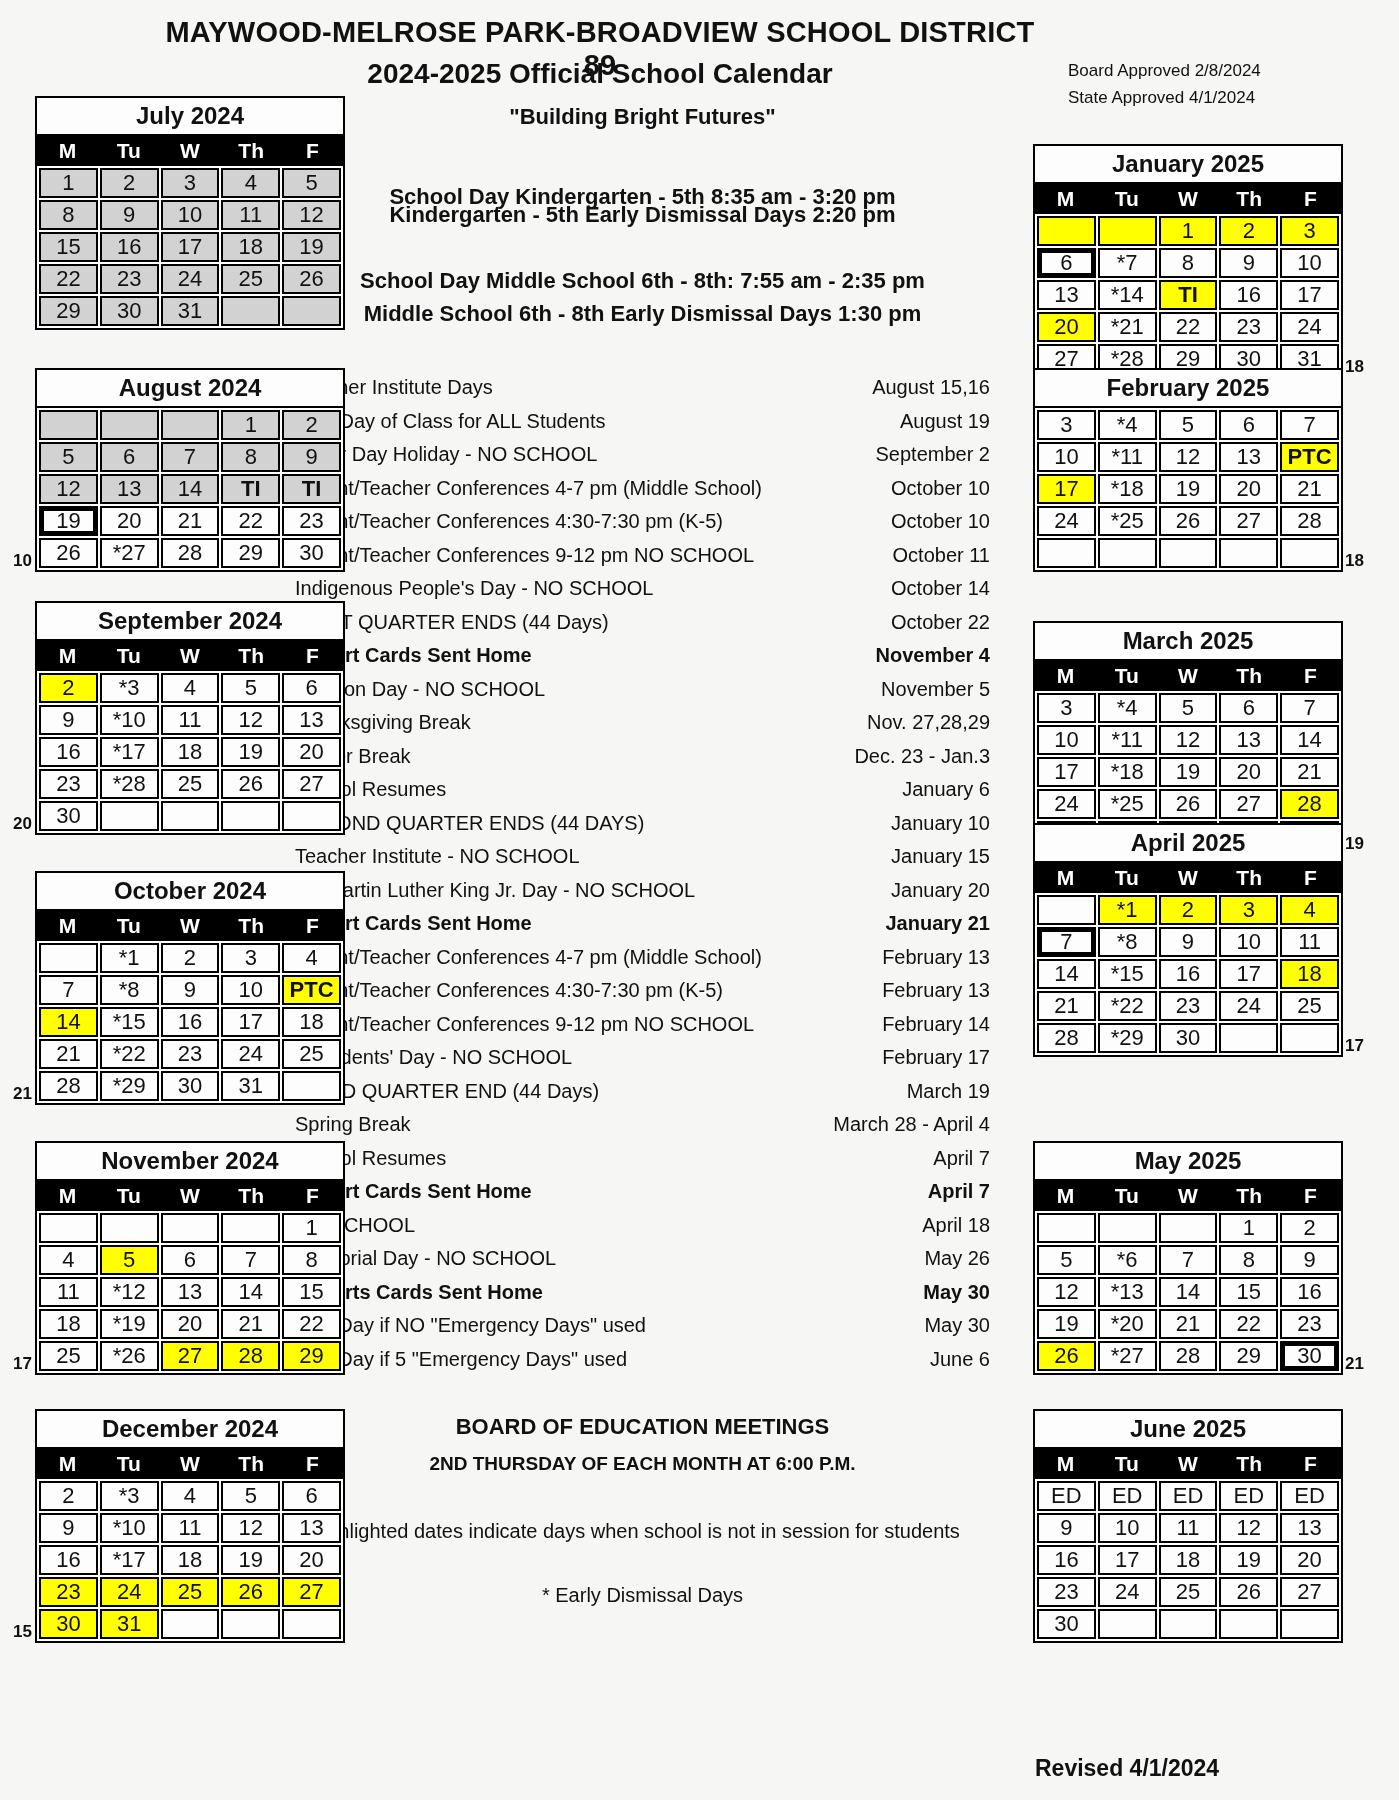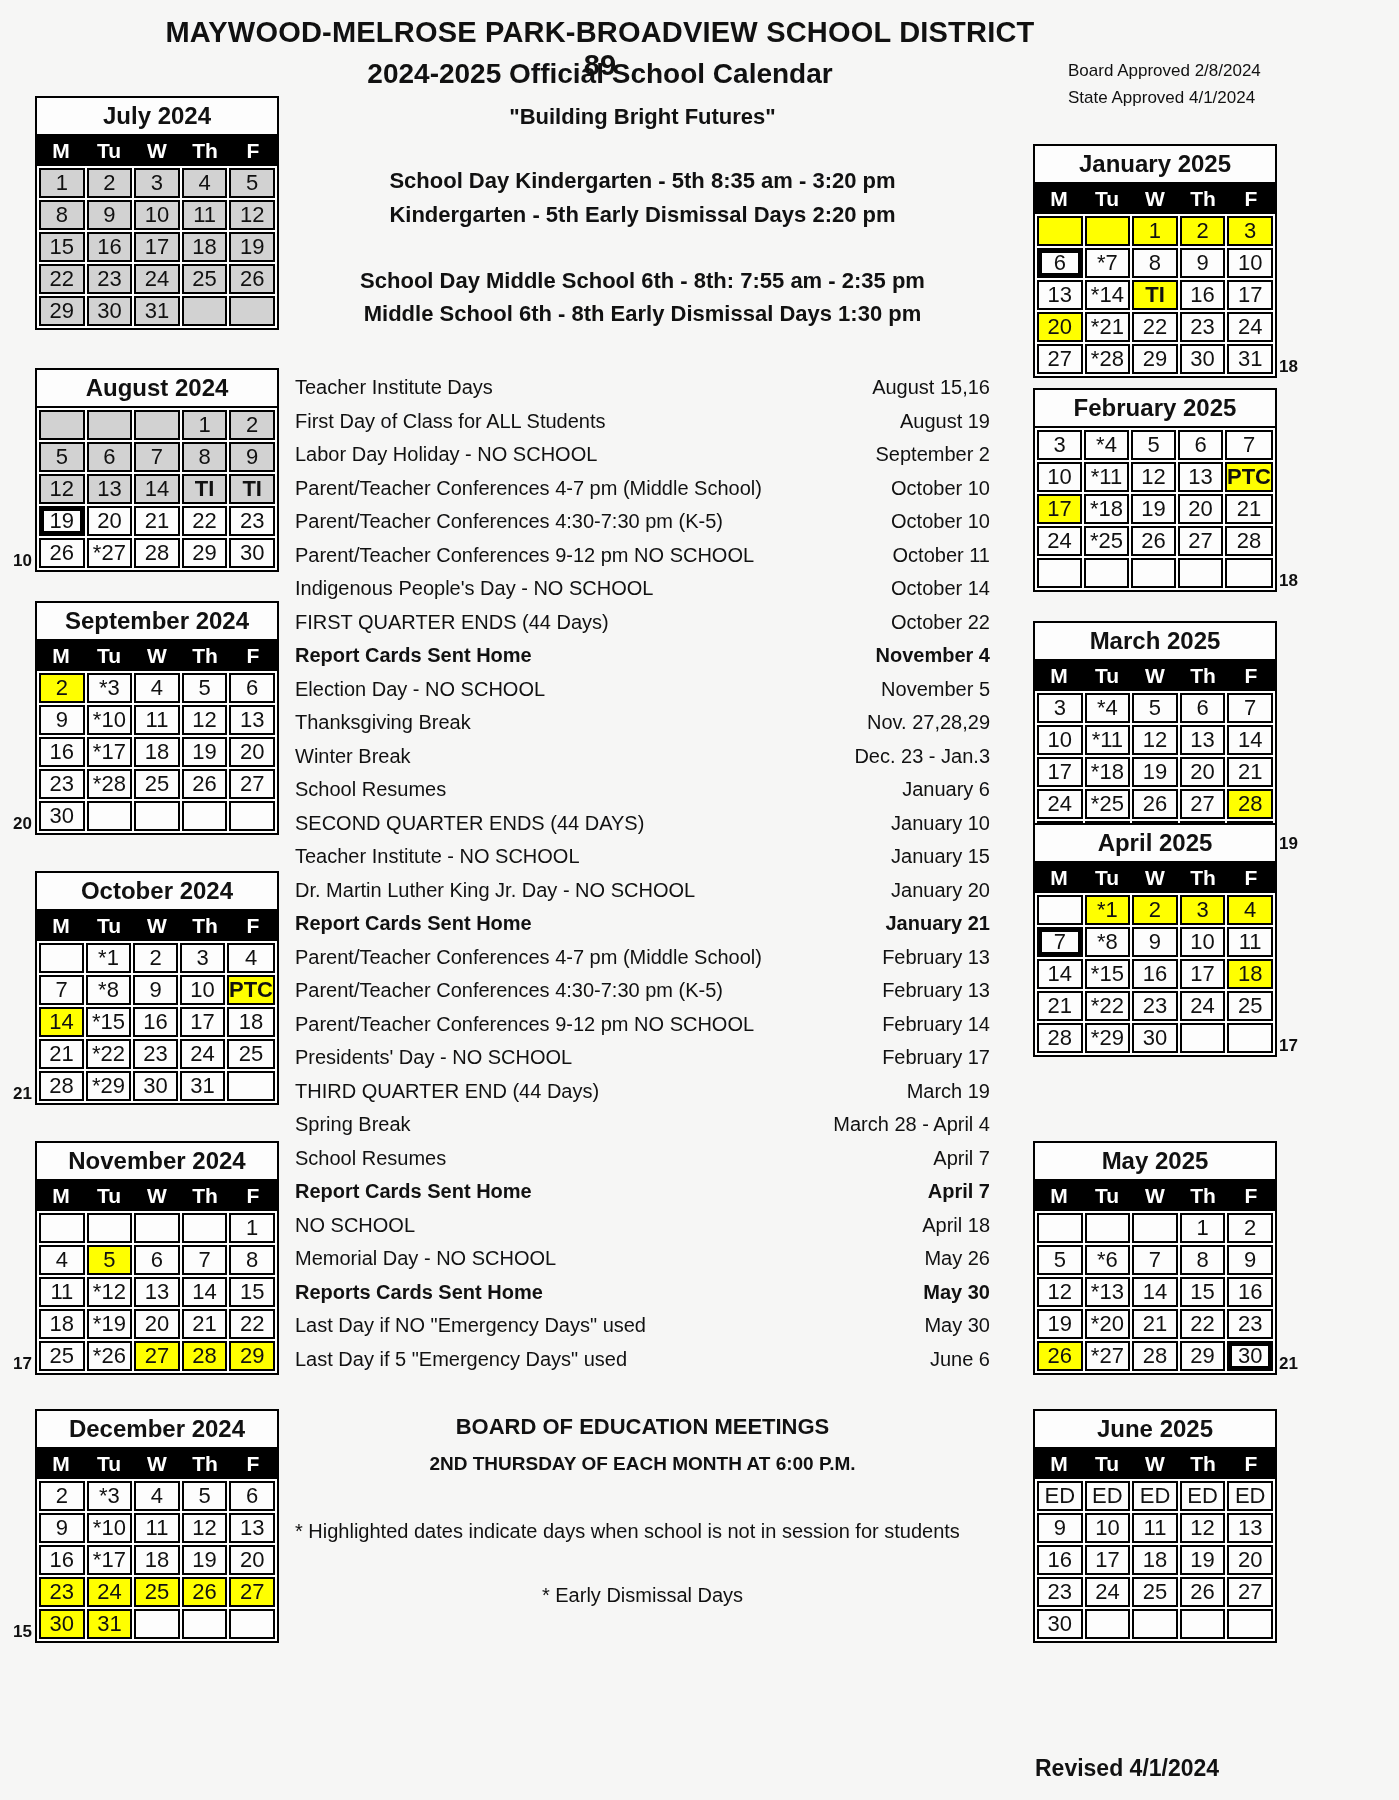--- a/index.html
+++ b/index.html
@@ -25,21 +25,21 @@
   .event-row .lbl{text-align:left;white-space:nowrap;}
   .event-row .dt{text-align:right;white-space:nowrap;}
   .event-row.bold{font-weight:bold;}
   
   .board-line1{left:295px;top:1414px;width:695px;text-align:center;font-size:22px;font-weight:bold;}
   .board-line2{left:295px;top:1453px;width:695px;text-align:center;font-size:19px;font-weight:bold;}
   .legend1{left:295px;top:1520px;width:720px;font-size:20px;}
   .legend2{left:295px;top:1584px;width:695px;text-align:center;font-size:20px;}
   .revised{left:1035px;top:1755px;width:300px;font-size:23px;font-weight:bold;}
   
-  .calendar{position:absolute;width:244px;border:2px solid #000;background:#ef4444;box-sizing:border-box;}
+  .calendar{position:absolute;width:310px;border:2px solid #000;background:#ef4444;box-sizing:border-box;}
   .cal-title{height:36px;line-height:36px;text-align:center;font-weight:bold;font-size:24px;background:#fdfdfd;border-bottom:2px solid #000;}
   .cal-weekdays{display:grid;grid-template-columns:repeat(5,1fr);background:#000;color:#fff;font-weight:bold;height:30px;line-height:30px;text-align:center;font-size:21px;}
   .cal-grid{display:grid;grid-template-columns:repeat(5,1fr);gap:2px;padding:2px;background:#fff;}
   .cal-cell{border:2px solid #000;height:26px;line-height:26px;text-align:center;font-size:22px;background:#fdfdfd;box-sizing:content-box;}
   .cal-cell.gray{background:#d2d2d2;}
   .cal-cell.yellow{background:#ffff00;}
   .cal-cell.boxed{box-shadow:inset 0 0 0 3px #000;}
   .cal-cell.bold{font-weight:bold;}
   .count{position:absolute;font-size:17px;font-weight:bold;line-height:18px;}
 </style>
@@ -48,21 +48,21 @@
 
 <div class="abs district-title">MAYWOOD-MELROSE PARK-BROADVIEW SCHOOL DISTRICT 89</div>
 <div class="abs year-title">2024-2025 Official School Calendar</div>
 <div class="abs motto">"Building Bright Futures"</div>
 <div class="abs approvals">
   <div>Board Approved 2/8/2024</div>
   <div>State Approved 4/1/2024</div>
 </div>
 
 <div id="sched">
-    <div class="abs sched-line" style="top: 168px;">School Day Kindergarten - 5th 8:35 am - 3:20 pm</div>
+    <div class="abs sched-line" style="top: 184px;">School Day Kindergarten - 5th 8:35 am - 3:20 pm</div>
     <div class="abs sched-line" style="top: 202px;">Kindergarten - 5th Early Dismissal Days 2:20 pm</div>
     <div class="abs sched-line" style="top: 268px;">School Day Middle School 6th - 8th: 7:55 am - 2:35 pm</div>
     <div class="abs sched-line" style="top: 301px;">Middle School 6th - 8th Early Dismissal Days 1:30 pm</div>
   </div>
 
 <div class="abs events" id="events">
     <div class="event-row">
       <span class="lbl">Teacher Institute Days</span>
       <span class="dt">August  15,16</span>
     </div>
@@ -441,21 +441,21 @@
       <div class="cal-cell">23</div>
       <div class="cal-cell">24</div>
       <div class="cal-cell">27</div>
       <div class="cal-cell">*28</div>
       <div class="cal-cell">29</div>
       <div class="cal-cell">30</div>
       <div class="cal-cell">31</div>
     </div>
     <span class="count" style="top: 212px; right: -30px; width: 26px; text-align: left;">18</span>
   </div>
-<div class="calendar" style="top: 388px; left: 1033px;">
+<div class="calendar" style="top: 368px; left: 1033px;">
     <div class="cal-title">February 2025</div>
     <div class="cal-grid">
       <div class="cal-cell">3</div>
       <div class="cal-cell">*4</div>
       <div class="cal-cell">5</div>
       <div class="cal-cell">6</div>
       <div class="cal-cell">7</div>
       <div class="cal-cell">10</div>
       <div class="cal-cell">*11</div>
       <div class="cal-cell">12</div>

